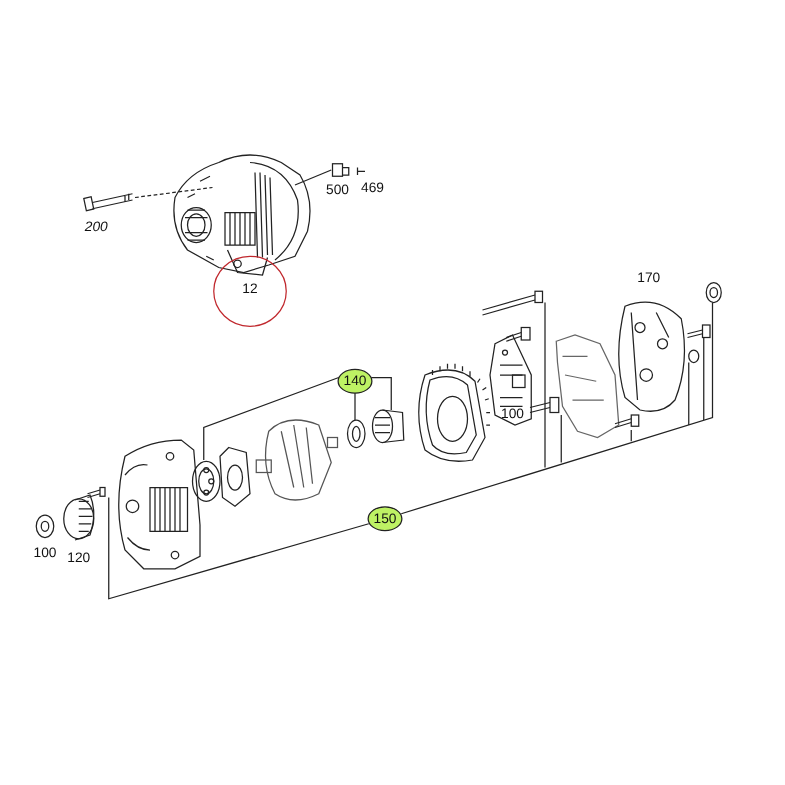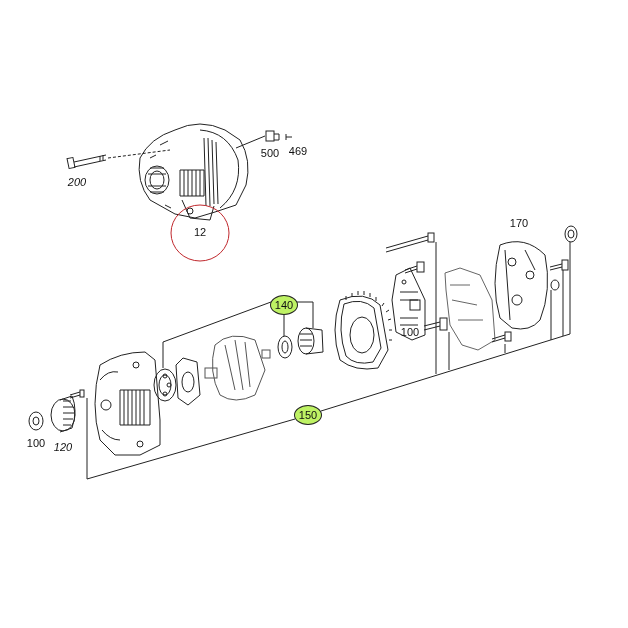--- a/index.html
+++ b/index.html
@@ -154,18 +154,18 @@
   </svg>
 
   
   <span class="lbl" style="left:200px;top:232px;">12</span>
   <span class="lbl" style="left:77px;top:182px;font-style:italic;">200</span>
   <span class="lbl" style="left:270px;top:153px;">500</span>
   <span class="lbl" style="left:298px;top:151px;">469</span>
   <span class="lbl" style="left:519px;top:223px;">170</span>
   <span class="lbl" style="left:410px;top:332px;">100</span>
   <span class="lbl" style="left:36px;top:443px;">100</span>
-  <span class="lbl" style="left:63px;top:447px;font-style:italic;">120</span>
+  <span class="lbl" style="left:63px;top:447px;">120</span>
 
   
   <span class="callout" style="left:284px;top:305px;">140</span>
   <span class="callout" style="left:308px;top:415px;">150</span>
 </div>
 
 </body></html>

